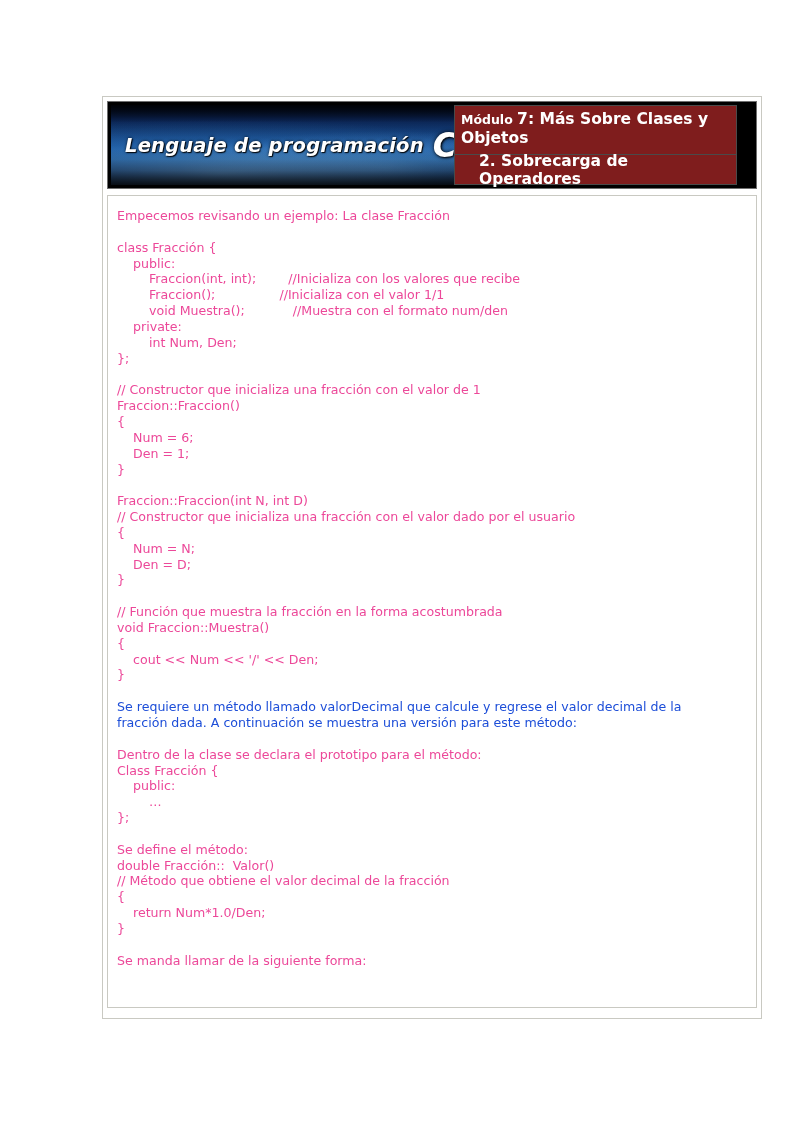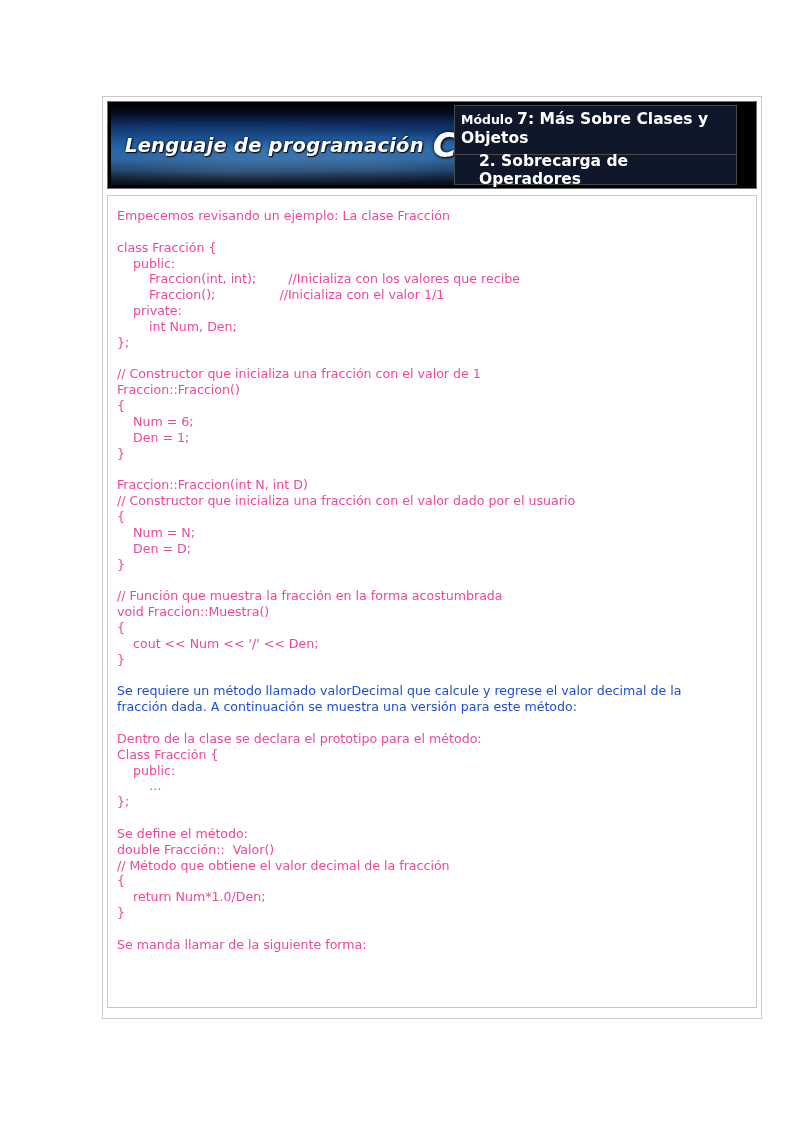--- a/index.html
+++ b/index.html
@@ -105,21 +105,21 @@
     text-shadow: 0 0 4px rgba(0,0,0,0.85), 1px 1px 2px rgba(0,0,0,0.9);
     white-space: nowrap;
   }
 
   
   #header-titles {
     flex: 1;
     margin: 3px 19px 3px 0;
     display: flex;
     flex-direction: column;
-    background: #0f172a;
+    background: #7f1d1d;
   }
   #module-box {
     flex: 1;
     border: 1px solid #4a4a4a;
     box-sizing: border-box;
     padding: 4px 6px 0 6px;
     color: #ffffff;
     line-height: 1.22;
   }
   #module-line {
@@ -200,20 +200,21 @@
   </div>
 
   <div id="content-box">
     <div id="code-block-1">
         <div class="doc-line">Empecemos revisando un ejemplo: La clase Fracción</div>
         <div class="doc-line blank"></div>
         <div class="doc-line">class Fracción {</div>
         <div class="doc-line">    public:</div>
         <div class="doc-line">        Fraccion(int, int);        //Inicializa con los valores que recibe</div>
         <div class="doc-line">        Fraccion();                //Inicializa con el valor 1/1</div>
+        <div class="doc-line">        void Muestra();            //Muestra con el formato num/den</div>
         <div class="doc-line">    private:</div>
         <div class="doc-line">        int Num, Den;</div>
         <div class="doc-line">};</div>
         <div class="doc-line blank"></div>
         <div class="doc-line">// Constructor que inicializa una fracción con el valor de 1</div>
         <div class="doc-line">Fraccion::Fraccion()</div>
         <div class="doc-line">{</div>
         <div class="doc-line">    Num = 6;</div>
         <div class="doc-line">    Den = 1;</div>
         <div class="doc-line">}</div>

